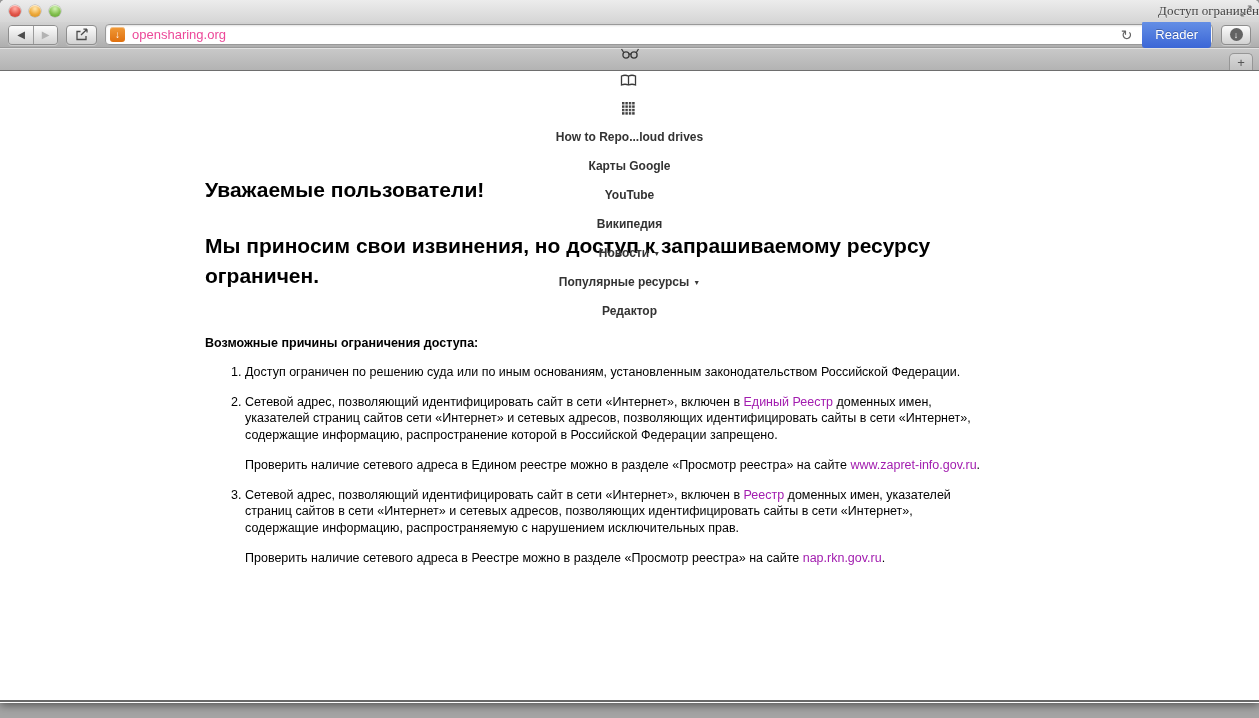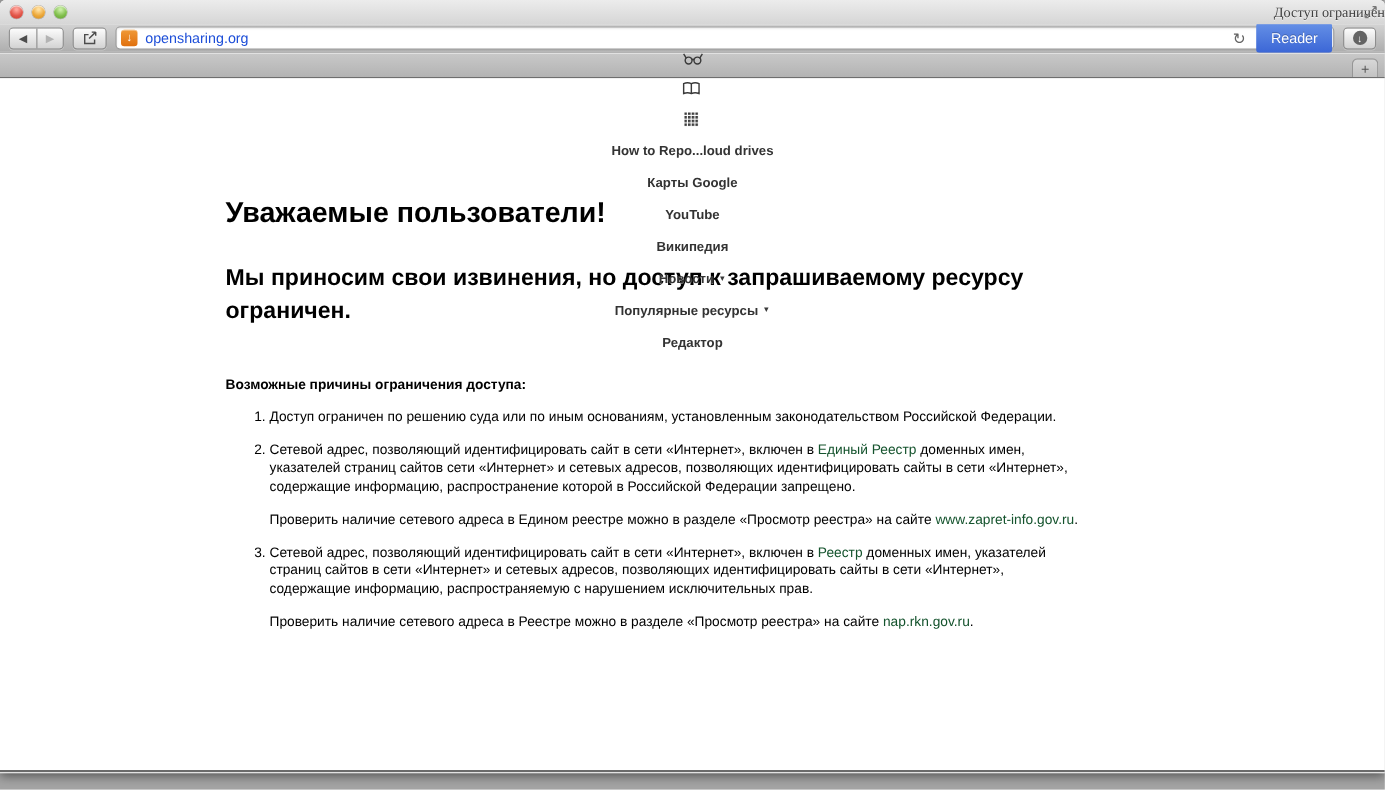--- a/index.html
+++ b/index.html
@@ -61,21 +61,21 @@
     display:flex; align-items:center; gap:7px; padding:0 1px 0 4px;
     box-shadow:inset 0 1px 2px rgba(0,0,0,0.12);
   }
   .favicon {
     width:15px; height:15px; border-radius:3px; flex:0 0 auto;
     background:linear-gradient(#f09a38,#e0700e);
     color:#fff; font-size:10px; font-weight:bold;
     display:flex; align-items:center; justify-content:center;
     box-shadow:inset 0 1px 0 rgba(255,255,255,0.4);
   }
-  .url { flex:1; font-size:13px; color:#1d4ed8; }
+  .url { flex:1; font-size:13px; color:#ec4899; }
   .refresh { color:#646464; font-size:14px; line-height:1; margin-right:3px; }
   .reader {
     height:27px; border:none; border-radius:3px; padding:0 13px;
     background:linear-gradient(#6590e6,#3b66d6);
     color:#fff; font-size:13px; text-shadow:0 -1px 0 rgba(0,0,0,0.25);
   }
   .dlbtn { width:30px; }
   .dlcircle {
     width:13px; height:13px; border-radius:50%; background:#636363;
     color:#fff; font-size:9px; font-weight:bold;
@@ -103,30 +103,30 @@
     border:1px solid #969696; border-bottom:none; border-radius:5px 5px 0 0;
     display:flex; align-items:center; justify-content:center;
     font-size:13px; color:#555;
   }
   
   .content {
     height:631px; background:#fff; overflow:hidden;
     padding:107px 0 0 205px; color:#000;
     border-bottom:2px solid #6a6a6a;
   }
-  .content h1 { font-size:26px; font-weight:bold; margin:0; }
+  .content h1 { font-size:21px; font-weight:bold; margin:0; }
   .content h2 { font-size:21px; font-weight:bold; margin:29px 0 0; width:745px; line-height:30px; }
   .reasons { margin:45px 0 0; font-size:12.5px; font-weight:bold; }
   ol.reason-list {
     margin:14px 0 16px; padding-left:40px; width:778px;
     font-size:12.5px; line-height:16.5px;
   }
   ol.reason-list li { margin-bottom:13px; }
   .note { margin:14px 0 1px; }
-  a.blue-link { color:#14532d; text-decoration:none; }
+  a.blue-link { color:#a21caf; text-decoration:none; }
   svg { display:block; }
 </style>
 </head>
 <body>
 
 <div class="screen">
   <div class="window">
 
     <div class="titlebar">
       <div class="traffic">

